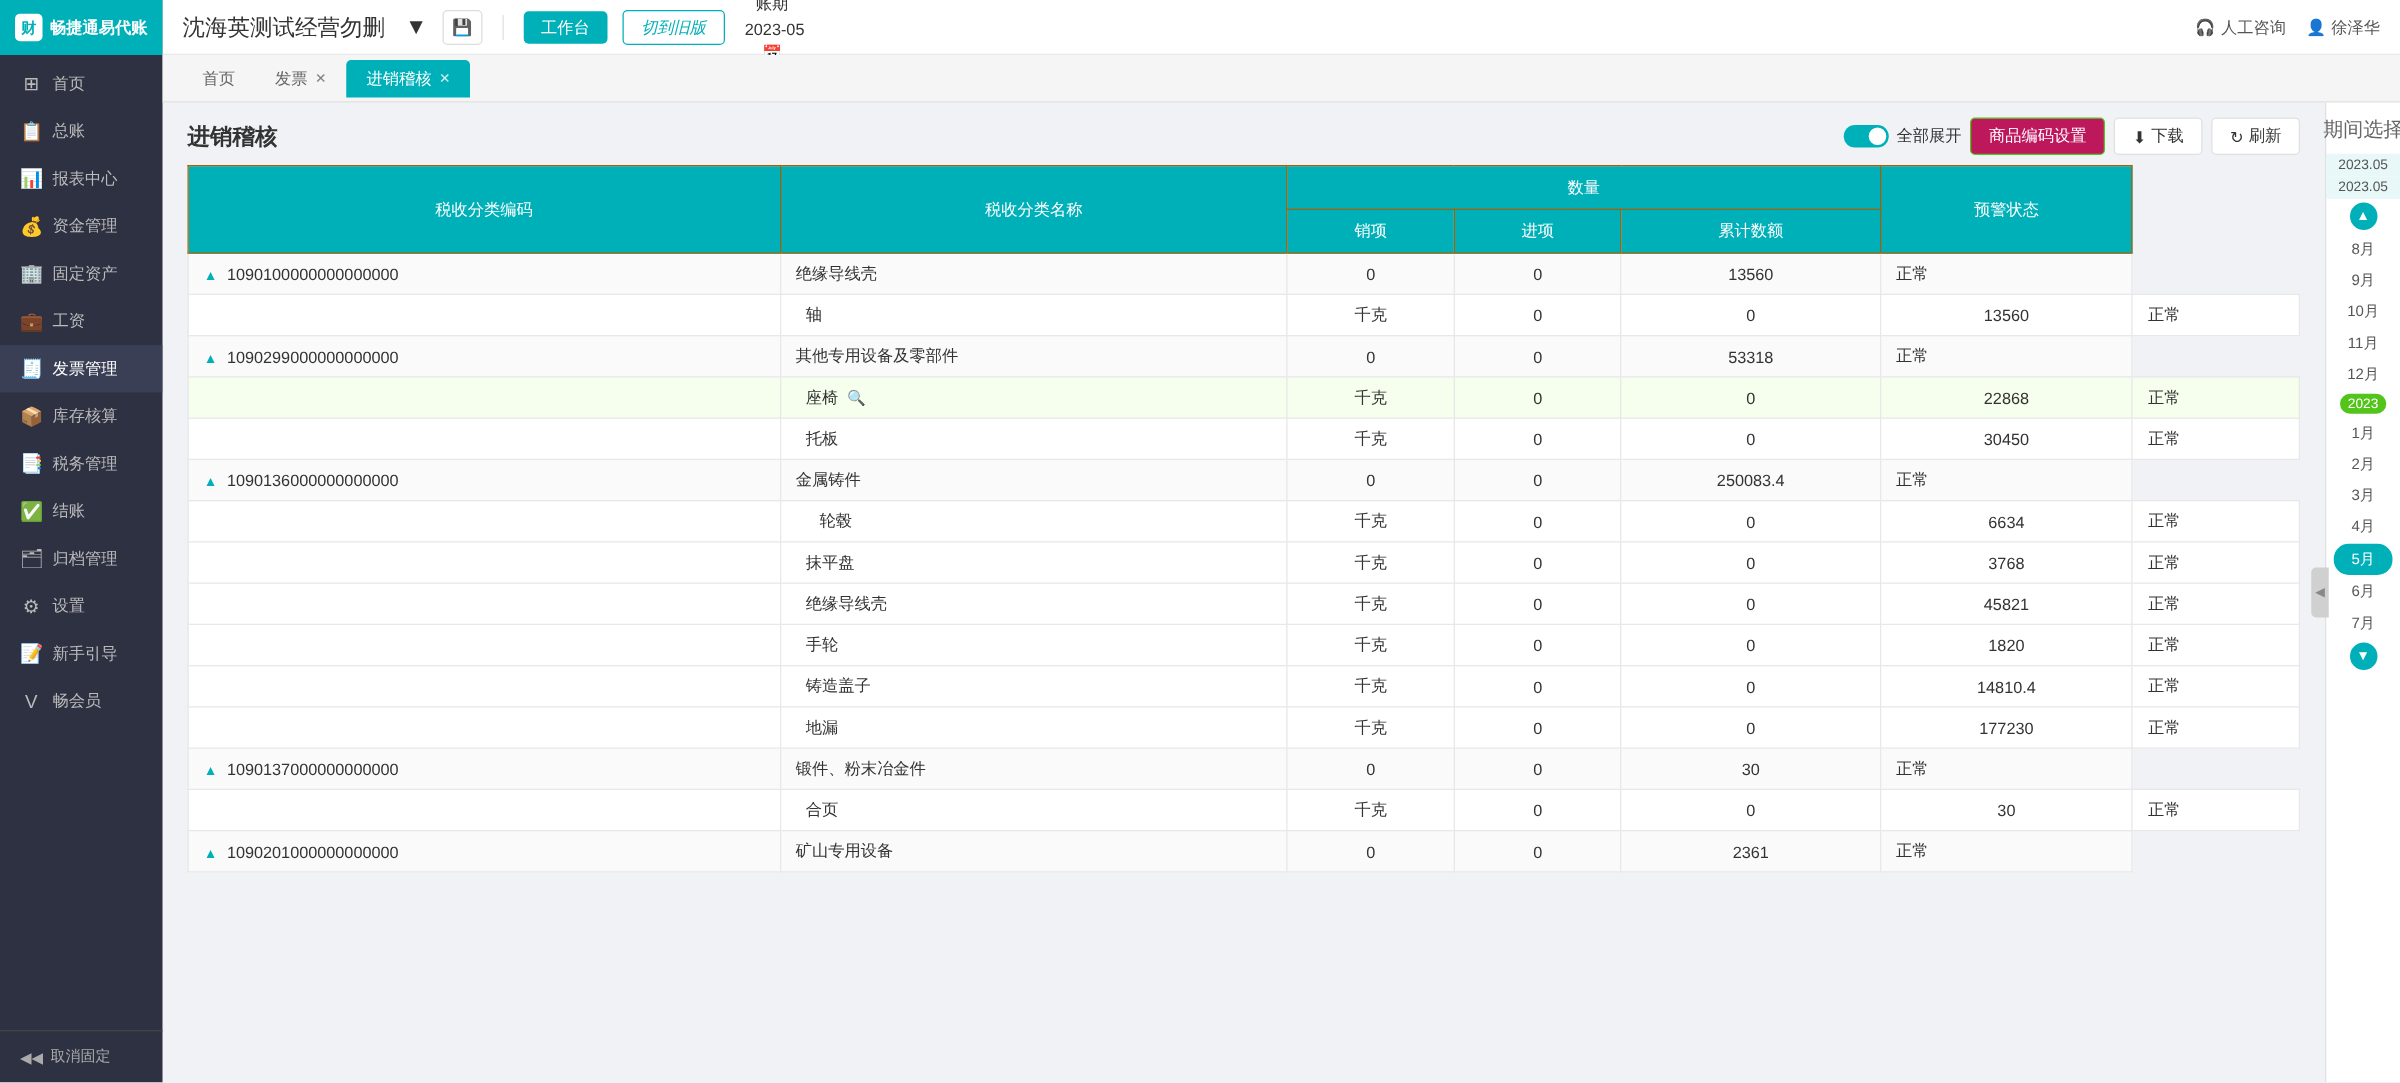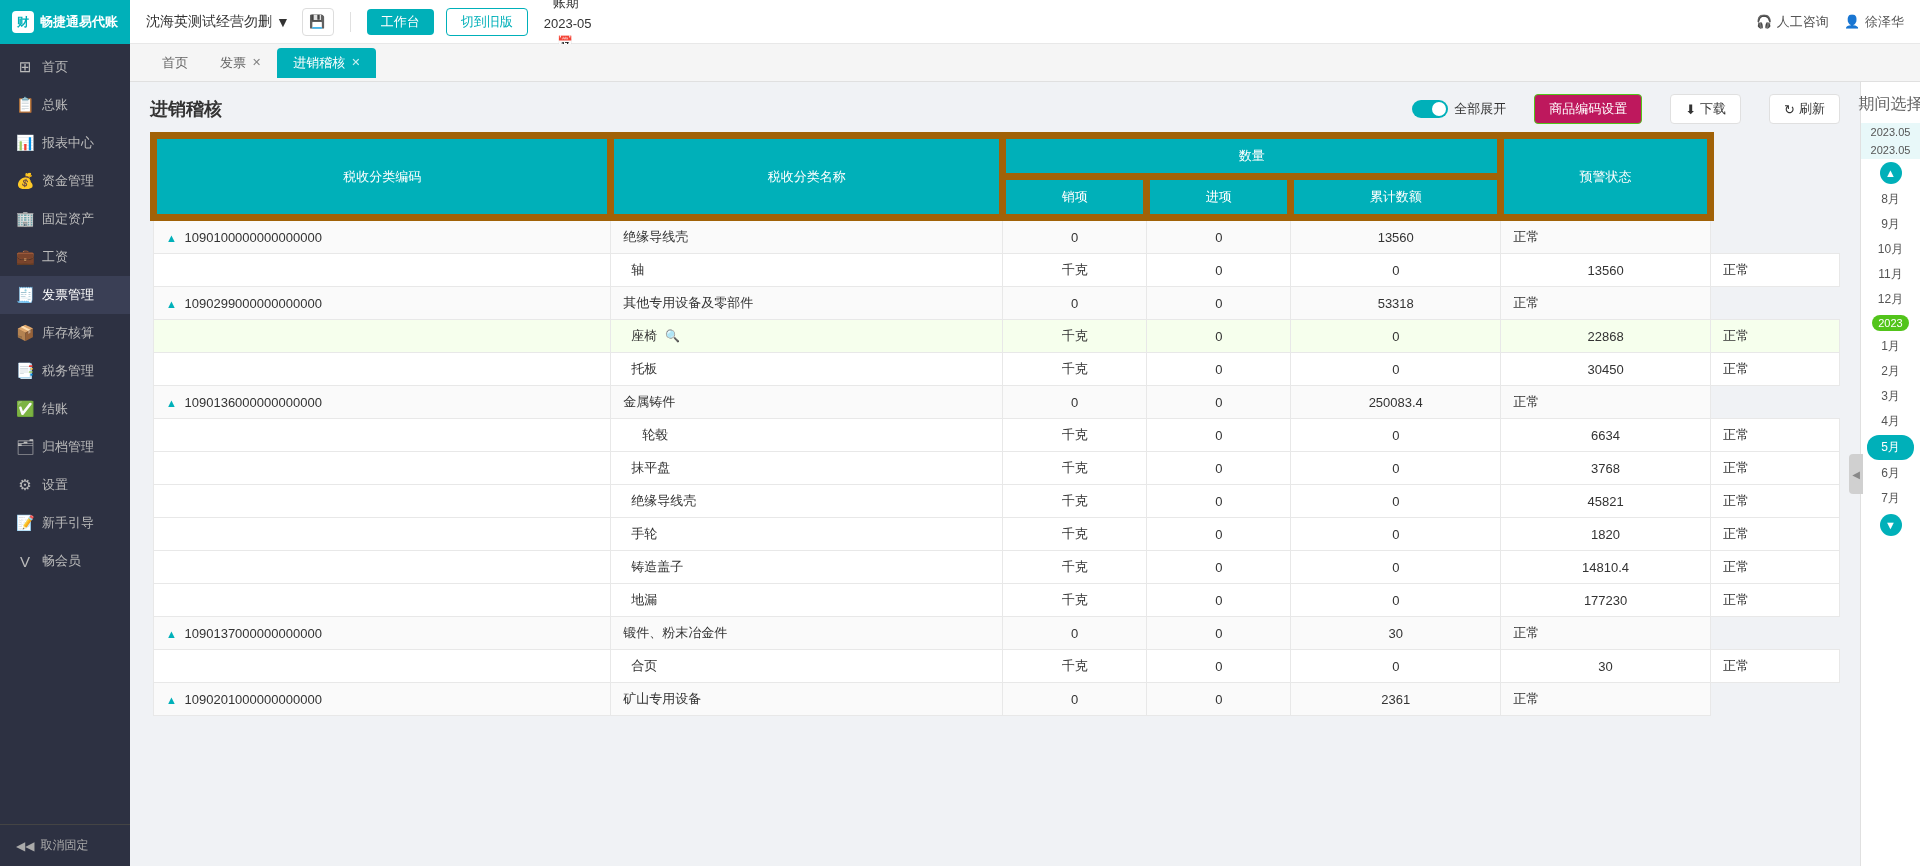--- a/index.html
+++ b/index.html
@@ -69,36 +69,36 @@
       display: flex;
       align-items: center;
       padding: 0 16px;
       gap: 12px;
       border-bottom: 1px solid #e8e8e8;
       flex-shrink: 0;
     }
     .topbar-company {
       display: flex;
       align-items: center;
-      gap: 4px;
-      font-size: 14px;
+      gap: 16px;
+      font-size: 18px;
       color: #333;
       cursor: pointer;
     }
     .topbar-company-name { font-weight: 500; }
     .topbar-divider { width: 1px; height: 20px; background: #e0e0e0; margin: 0 4px; }
     .topbar-btn {
       padding: 4px 14px;
       border-radius: 4px;
       border: none;
       cursor: pointer;
       font-size: 13px;
     }
     .topbar-btn.primary { background: #00b0b9; color: #fff; }
-    .topbar-btn.outline { background: #fff; border: 1px solid #00b0b9; color: #00b0b9; }
+    .topbar-btn.outline { background: #fff; border: 1px solid #00b0b9; color: #00b0b9; font-style: italic; }
     .topbar-period {
       display: flex; align-items: center; gap: 4px;
       font-size: 13px; color: #333; flex-direction: column;
     }
     .topbar-right {
       margin-left: auto;
       display: flex;
       align-items: center;
       gap: 16px;
     }
@@ -157,21 +157,21 @@
       justify-content: space-between;
       flex-shrink: 0;
     }
     .page-title {
       font-size: 18px;
       font-weight: bold;
       color: #333;
     }
     .page-actions {
       display: flex;
-      gap: 28px;
+      gap: 7px;
     }
     .toggle-wrap {
       display: flex; align-items: center; gap: 6px;
       font-size: 13px; color: #333;
     }
     .toggle {
       width: 36px; height: 18px;
       background: #00b0b9;
       border-radius: 9px;
       position: relative;
@@ -211,21 +211,21 @@
       width: 100%;
       border-collapse: collapse;
       font-size: 13px;
     }
     thead tr th {
       background: #00b0b9;
       color: #fff;
       padding: 8px 12px;
       text-align: center;
       font-weight: 500;
-      border: 7px solid #a16207;
+      border: 1px solid #a16207;
       white-space: nowrap;
     }
     tbody tr td {
       padding: 7px 12px;
       border: 1px solid #e8e8e8;
       color: #333;
       background: #fff;
     }
     tbody tr.highlighted td { background: #f6ffed; }
     tbody tr.group-row td { background: #fafafa; font-weight: 500; }

